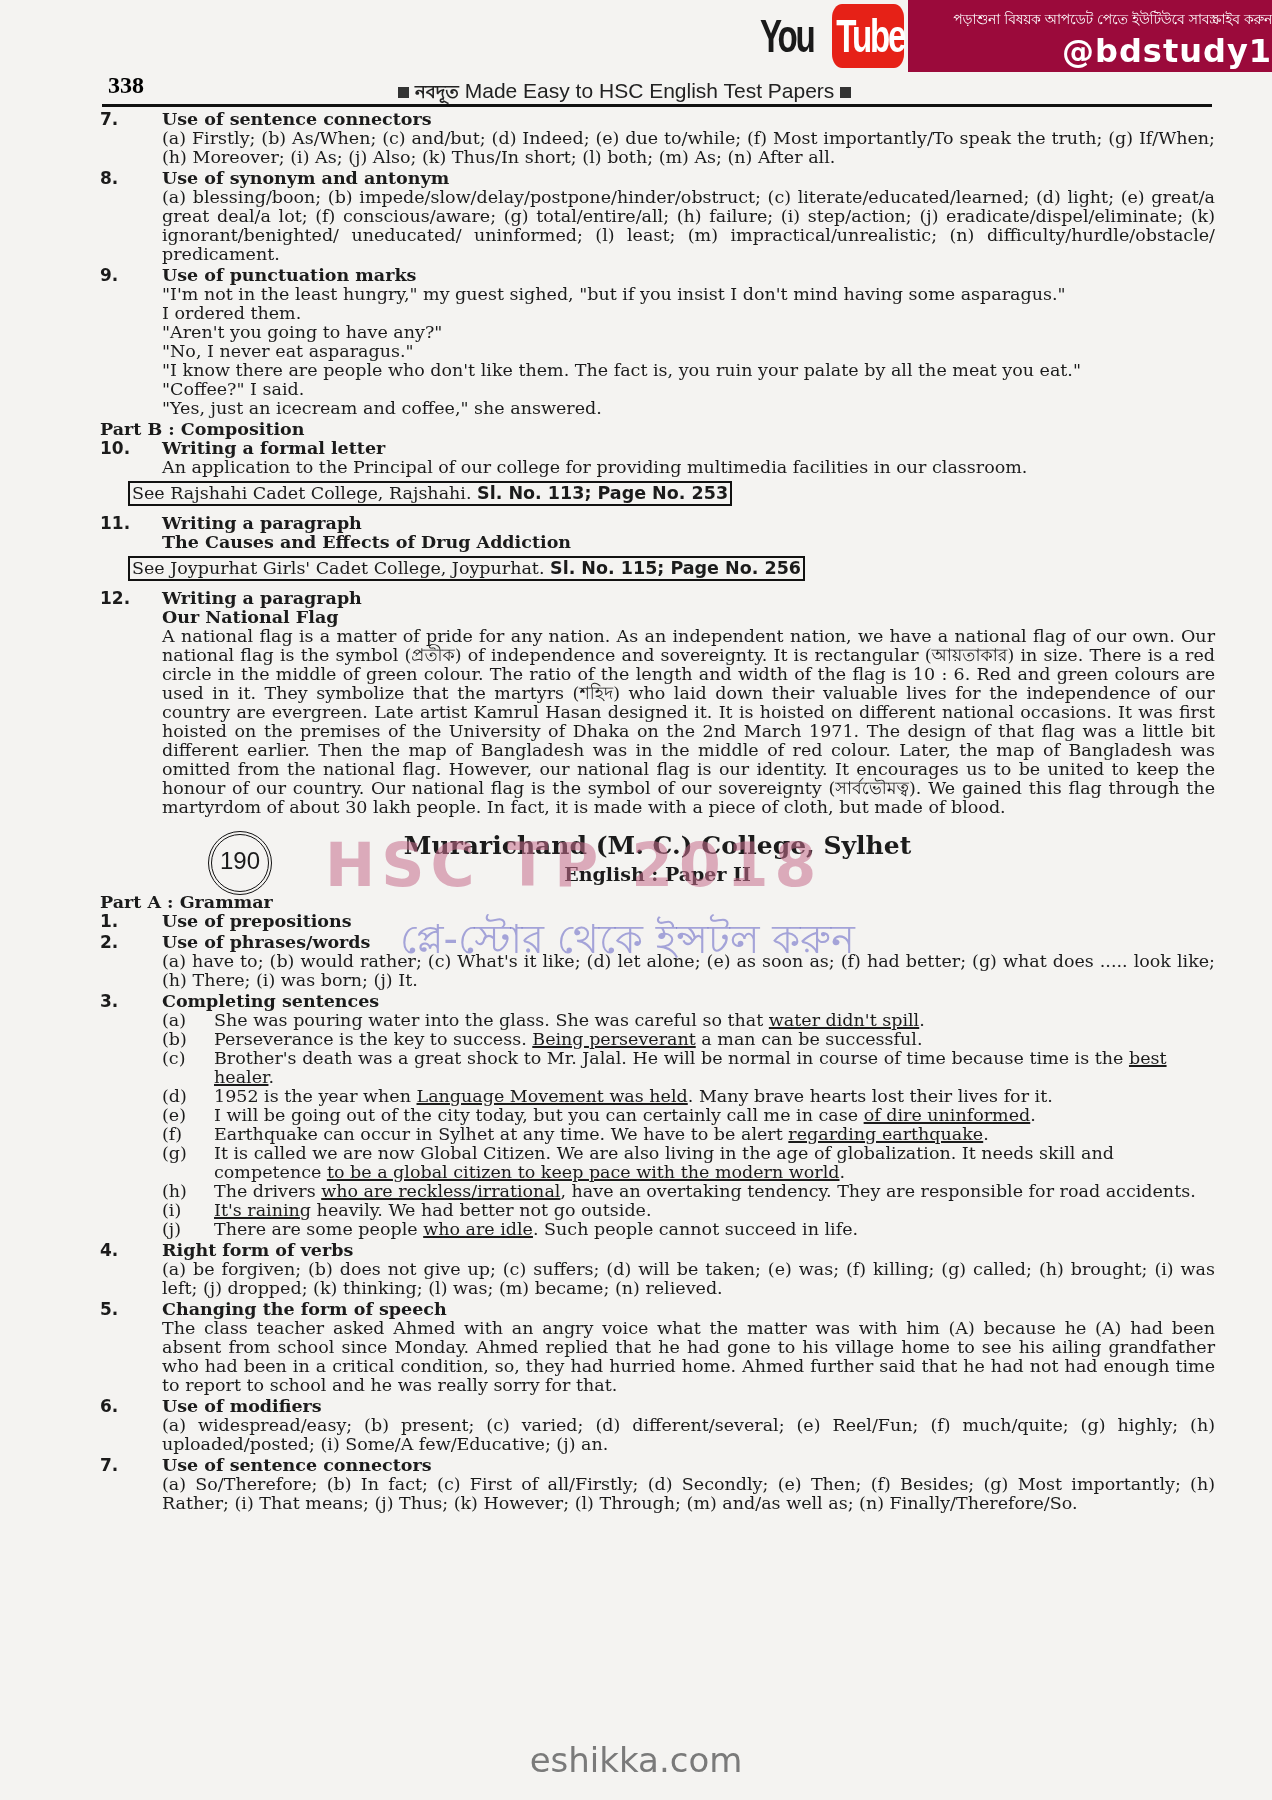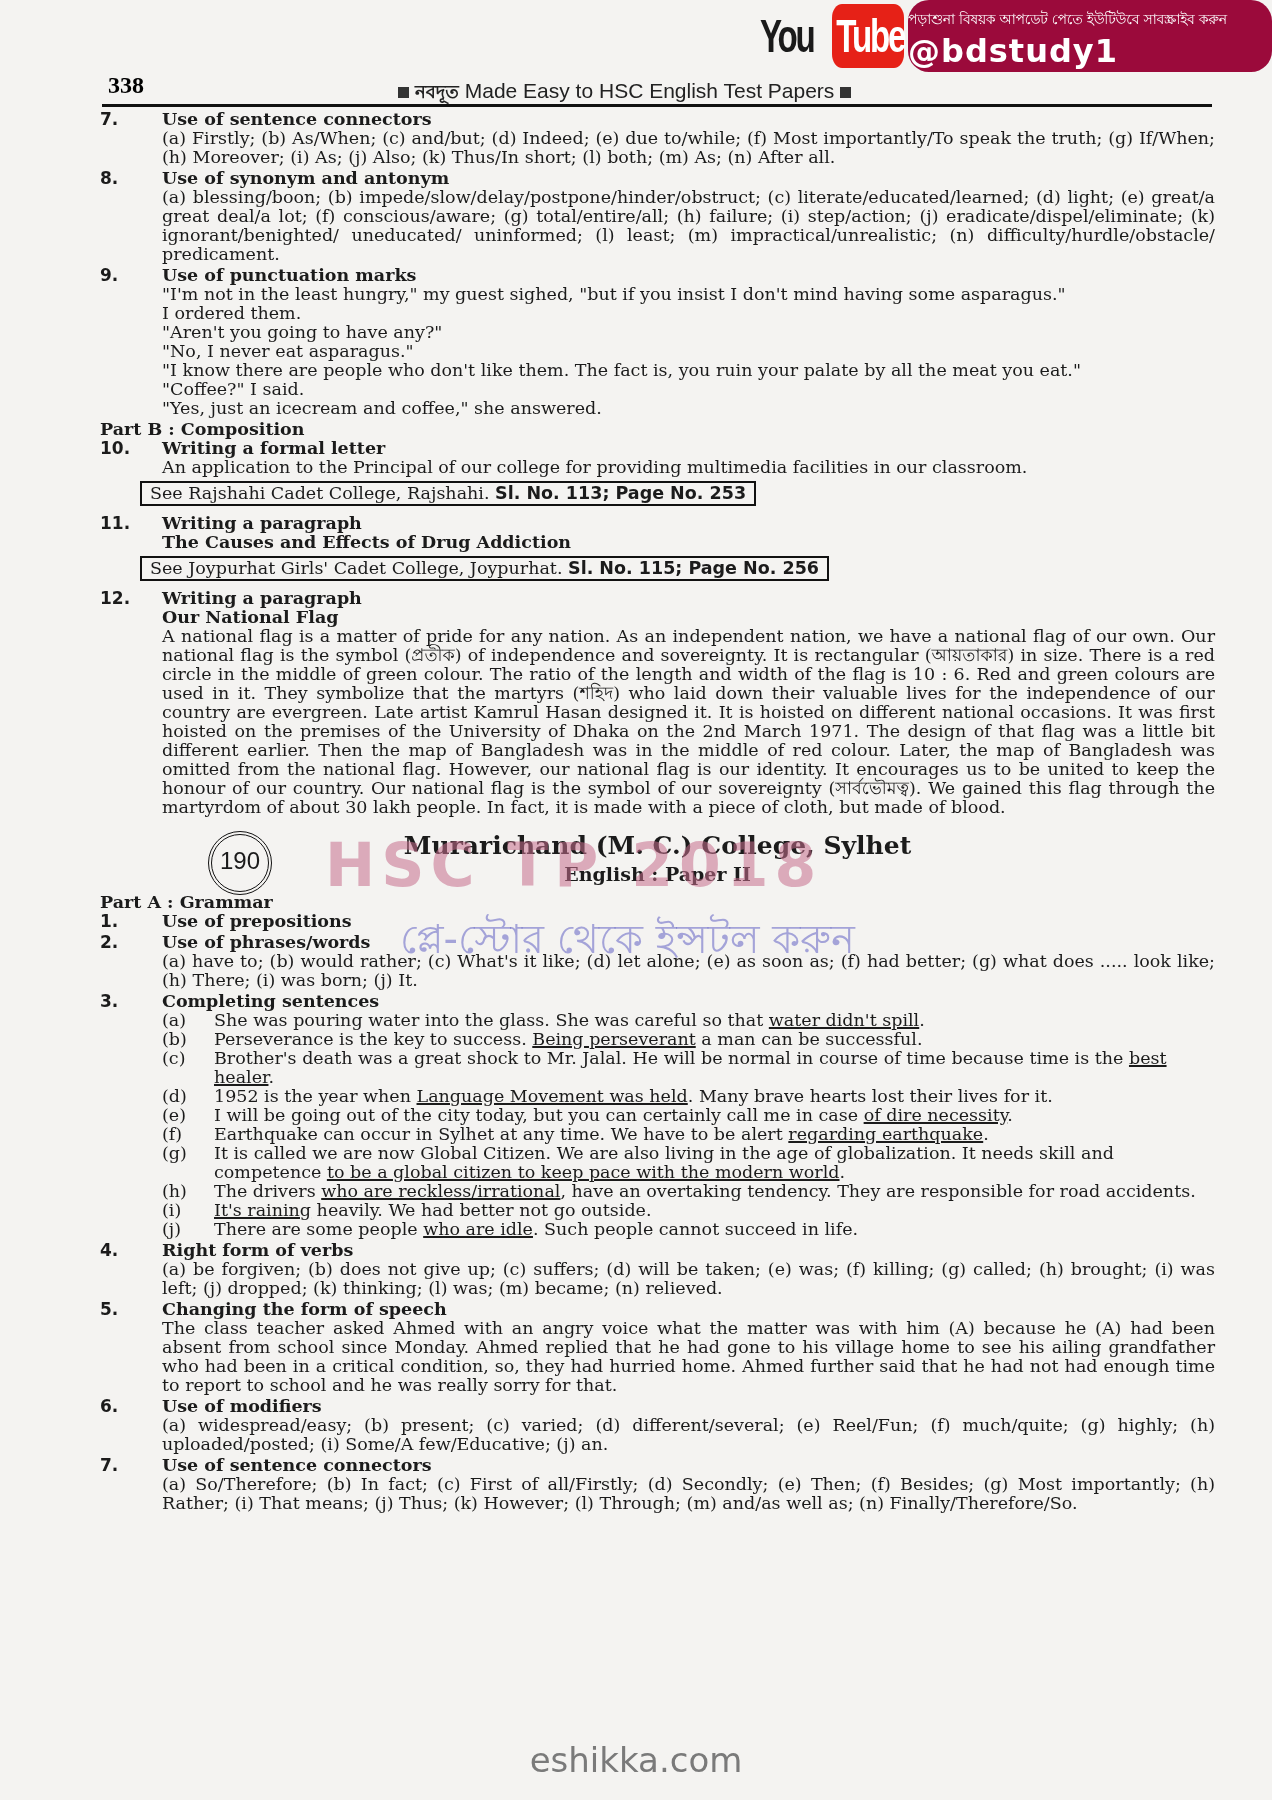--- a/index.html
+++ b/index.html
@@ -7,39 +7,39 @@
     width:1272px; height:1800px; overflow:hidden; position:relative;
     background:#f4f3f1;
     font-family:"DejaVu Serif", serif;
     color:#1b1b1b;
   }
   .page { position:absolute; left:0; top:0; width:1272px; height:1800px; }
   
   .yt-wrap { position:absolute; left:760px; top:0; height:72px; display:flex; align-items:center; }
   .yt-you { font-family:"Liberation Sans", sans-serif; font-weight:bold; font-size:46px; letter-spacing:-3px; color:#1a1a1a; transform:scaleX(0.72); transform-origin:left center; width:70px; }
   .yt-tube { background:#e62117; color:#fff; font-family:"Liberation Sans", sans-serif; font-weight:bold; font-size:46px; border-radius:14px; padding:0 6px; height:64px; line-height:64px; letter-spacing:-3px; transform:scaleX(0.72); transform-origin:left center; width:88px; margin-left:2px; }
-  .yt-box { position:absolute; left:908px; top:0; width:364px; height:72px; background:#9b0a3b; color:#fff; text-align:left;border-radius:21px; }
+  .yt-box { position:absolute; left:908px; top:0; width:364px; height:72px; background:#9b0a3b; color:#fff; text-align:right; }
   .yt-bn { font-family:"DejaVu Sans", sans-serif; font-size:14px; margin-top:8px; letter-spacing:-0.3px; }
   .yt-handle { font-family:"DejaVu Sans", sans-serif; font-weight:bold; font-size:32px; margin-top:0px; letter-spacing:1px; }
   
   .page-num { position:absolute; left:108px; top:72px; font-family:Liberation Serif, serif; font-size:24px; font-weight:bold; color:#000000; }
   .running-head { position:absolute; left:392px; top:78px; font-family:"Liberation Sans", sans-serif; font-size:21px; color:#222; }
   .running-head .sq { display:inline-block; width:11px; height:11px; background:#333; margin:0 6px; vertical-align:middle; }
   .running-head .brand { font-family:"DejaVu Sans", sans-serif; font-weight:bold; font-size:18px; margin-right:6px; }
   .head-rule { position:absolute; left:102px; top:104px; width:1110px; height:3px; background:#111; }
 
   .content { position:absolute; left:100px; top:110px; width:1115px; font-size:17.5px; line-height:19px; }
   .sec { position:relative; margin-bottom:2px; }
   .num { position:absolute; left:0; top:0; font-weight:bold; font-family:"DejaVu Sans", sans-serif; font-size:17px; }
   .title { font-weight:bold; font-family:"DejaVu Serif", serif; margin-left:62px; }
   .body { margin-left:62px; text-align:justify; }
   .sub { margin-left:62px; font-weight:bold; }
   .part { font-weight:bold; margin-top:1px; }
   .line { margin-left:62px; }
-  .refbox { display:inline-block; border:2px solid #111; padding:1px 8px; margin:4px 0 6px 40px; }
+  .refbox { display:inline-block; border:2px solid #111; padding:1px 2px; margin:4px 0 6px 28px; }
   .refbox b { font-family:"DejaVu Sans", sans-serif; }
   .college { text-align:center; font-weight:bold; font-size:25px; margin-top:14px; line-height:30px; }
   .paper { text-align:center; font-weight:bold; font-size:19px; line-height:26px; }
   .badge { position:absolute; left:108px; top:0; width:56px; height:56px; border:4px double #111; border-radius:50%; text-align:center; line-height:52px; font-family:"Liberation Sans", sans-serif; font-size:24px; }
   .items { margin-left:62px; }
   .it { display:flex; }
   .it .lab { width:52px; flex:none; }
   .it .txt { flex:1; }
   u { text-decoration:underline; text-decoration-thickness:2px; }
   
@@ -156,21 +156,21 @@
         <div class="it">
             <span class="lab">(c)</span>
             <span class="txt"><span>Brother's death was a great shock to Mr. Jalal. He will be normal in course of time because time is the </span><u>best healer</u><span>.</span></span>
           </div>
         <div class="it">
             <span class="lab">(d)</span>
             <span class="txt"><span>1952 is the year when </span><u>Language Movement was held</u><span>. Many brave hearts lost their lives for it.</span></span>
           </div>
         <div class="it">
             <span class="lab">(e)</span>
-            <span class="txt"><span>I will be going out of the city today, but you can certainly call me in case </span><u>of dire necessity</u><span>.</span></span>
+            <span class="txt"><span>I will be going out of the city today, but you can certainly call me in case </span><u>of dire uninformed</u><span>.</span></span>
           </div>
         <div class="it">
             <span class="lab">(f)</span>
             <span class="txt"><span>Earthquake can occur in Sylhet at any time. We have to be alert </span><u>regarding earthquake</u><span>.</span></span>
           </div>
         <div class="it">
             <span class="lab">(g)</span>
             <span class="txt"><span>It is called we are now Global Citizen. We are also living in the age of globalization. It needs skill and competence </span><u>to be a global citizen to keep pace with the modern world</u><span>.</span></span>
           </div>
         <div class="it">

